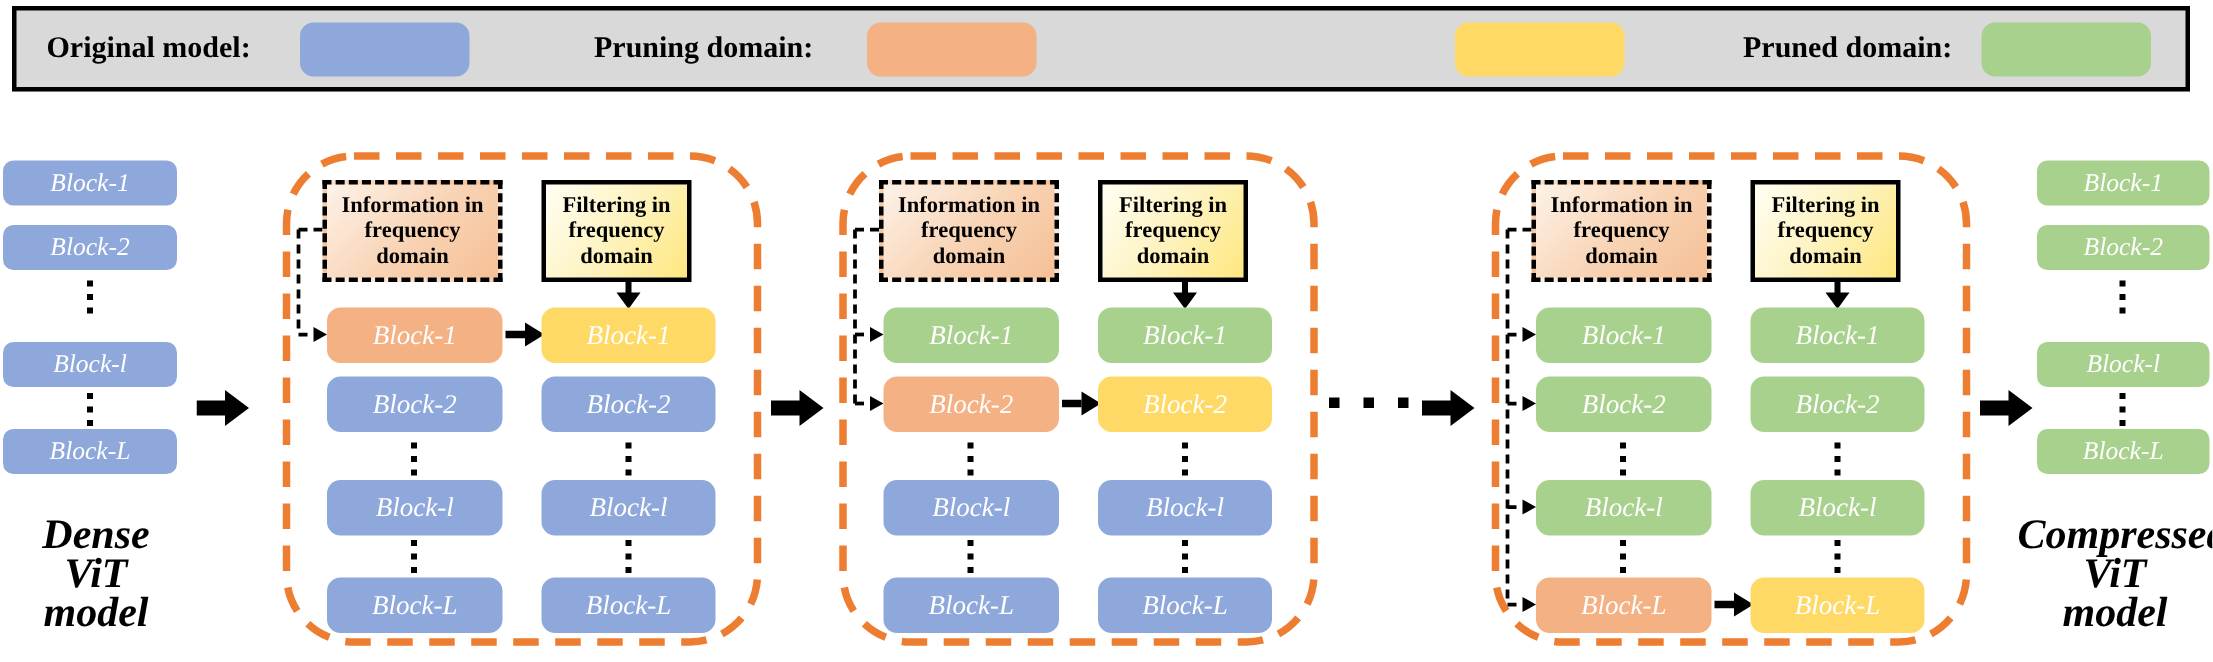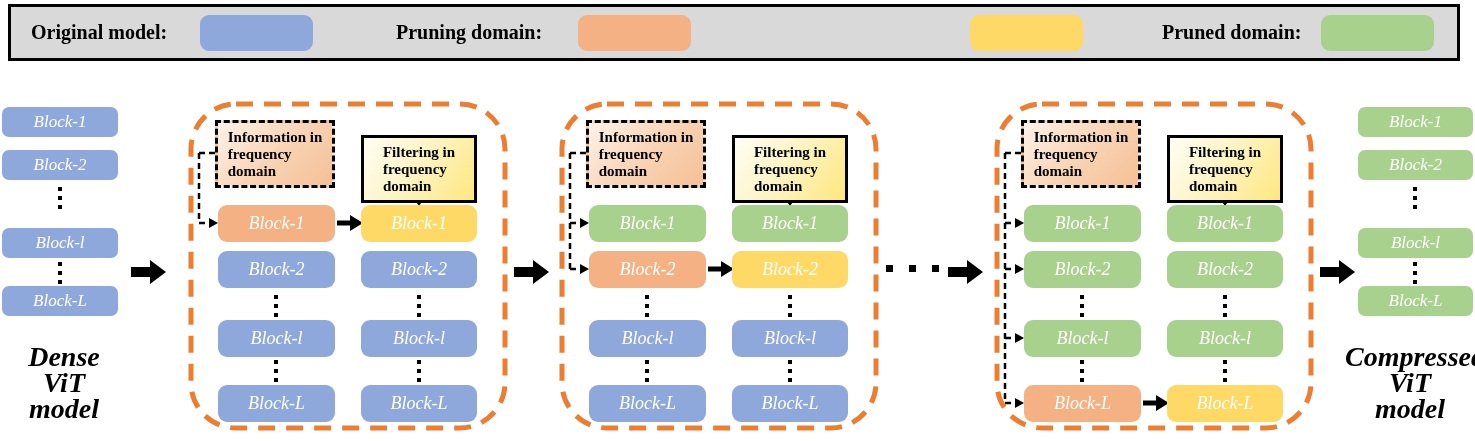--- a/index.html
+++ b/index.html
@@ -30,31 +30,30 @@
   }
   .model-label{
     position:absolute;white-space:pre-line;text-align:center;
     font-weight:bold;font-style:italic;font-size:28px;line-height:26px;color:#000;
   }
   
   .stage{position:absolute;top:100px;width:322px;height:332px;}
   .stage-svg{position:absolute;left:0;top:0;width:322px;height:332px;}
   .hbox{
     position:absolute;top:20px;height:68px;box-sizing:border-box;
-    display:flex;align-items:center;justify-content:center;text-align:left;
+    display:flex;align-items:center;justify-content:center;text-align:center;
     white-space:pre-line;font-weight:bold;font-size:15px;line-height:17px;color:#000;
   }
   .hbox.info{
     left:28px;width:120px;border:3px dashed #000;
     background:linear-gradient(135deg,#fdf2e8 0%,#f8d2b2 55%,#f5c096 100%);
   }
   .hbox.filter{
-    left:174px;width:116px;border:3px solid #000;
+    left:174px;width:100px;border:3px solid #000;
     background:linear-gradient(125deg,#fffef4 0%,#fdf3c0 50%,#ffe77e 100%);
-    margin-top:15px;
   }
   .blk{
     position:absolute;width:117px;height:37px;border-radius:9px;
     color:#fff;font-style:italic;font-size:18px;
     display:flex;align-items:center;justify-content:center;
   }
   
   .vdots{position:absolute;width:4px;}
   .vdots .sq{display:block;width:4px;height:4px;background:#000;margin:0 0 5px 0;}
   .hdots{position:absolute;height:7px;display:flex;}

